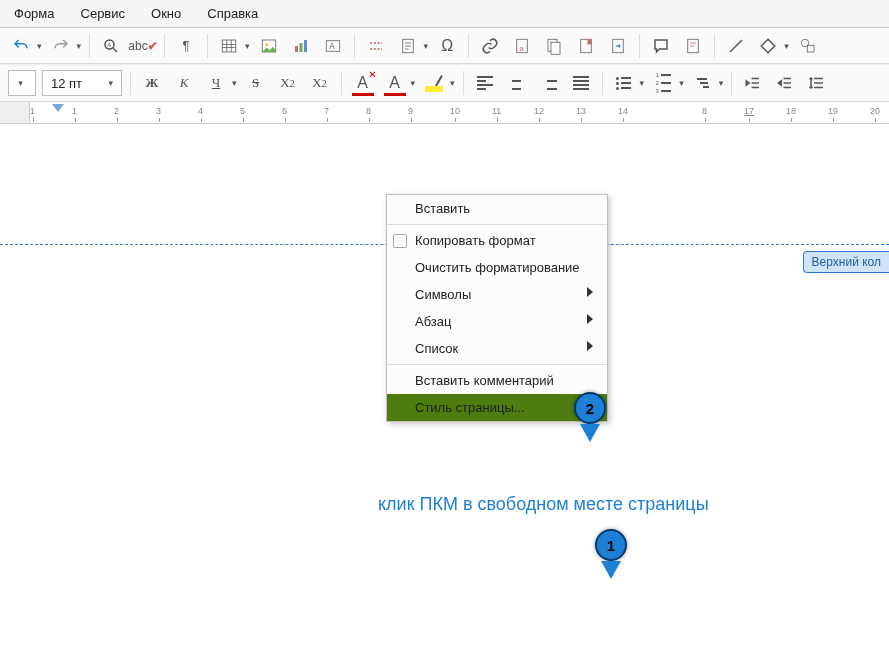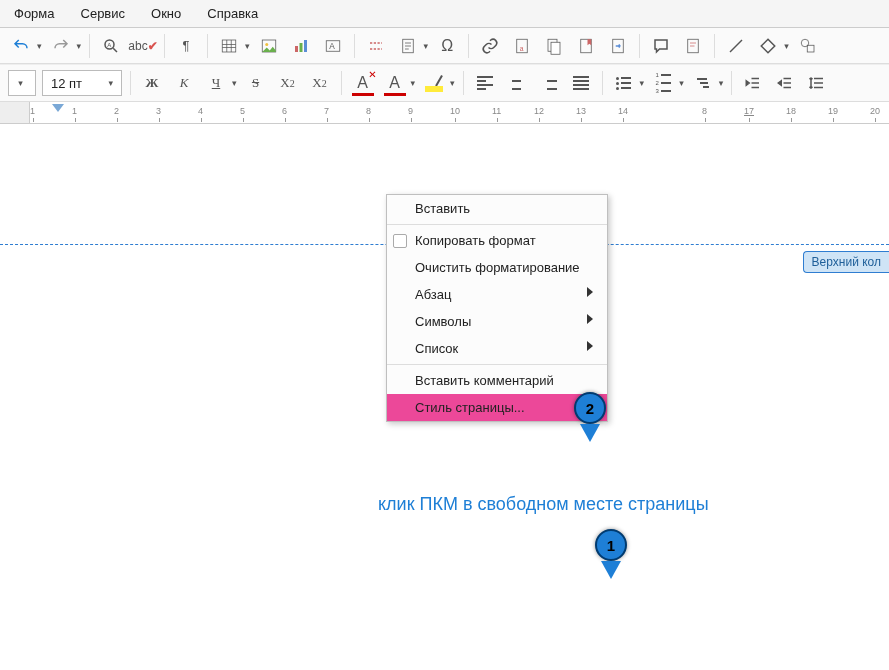--- a/index.html
+++ b/index.html
@@ -116,21 +116,21 @@
     position:relative;
   }
   .cmenu-item.has-sub::after{
     content:""; width:0;height:0;
     border-top:5px solid transparent;
     border-bottom:5px solid transparent;
     border-left:6px solid #333;
     margin-left:8px;
   }
   .cmenu-sep { height:1px; background:#ddd; margin:2px 0; }
-  .cmenu-item.hover { background:#ec4899;}
+  .cmenu-item.hover { background:#4d7c0f;}
   .cmenu-checkbox {
     position:absolute; left:6px; top:50%; transform:translateY(-50%);
     width:14px; height:14px; border:1px solid #aaa; border-radius:2px; background:#fff;
   }
   
   .callout-badge {
     position:absolute;
     width:32px;height:32px; border-radius:50%;
     background:#1e7fd6;
     border:2px solid #003b70;
@@ -515,24 +515,24 @@
       </div>
       <div class="cmenu-sep"></div>
       <div class="cmenu-item">
         <span>Копировать формат</span>
         <span class="cmenu-checkbox"></span>
       </div>
       <div class="cmenu-item">
         <span>Очистить форматирование</span>
       </div>
       <div class="cmenu-item has-sub">
+        <span>Символы</span>
+      </div>
+      <div class="cmenu-item has-sub">
         <span>Абзац</span>
-      </div>
-      <div class="cmenu-item has-sub">
-        <span>Символы</span>
       </div>
       <div class="cmenu-item has-sub">
         <span>Список</span>
       </div>
       <div class="cmenu-sep"></div>
       <div class="cmenu-item">
         <span>Вставить комментарий</span>
       </div>
       <div class="cmenu-item hover">
         <span>Стиль страницы...</span>

